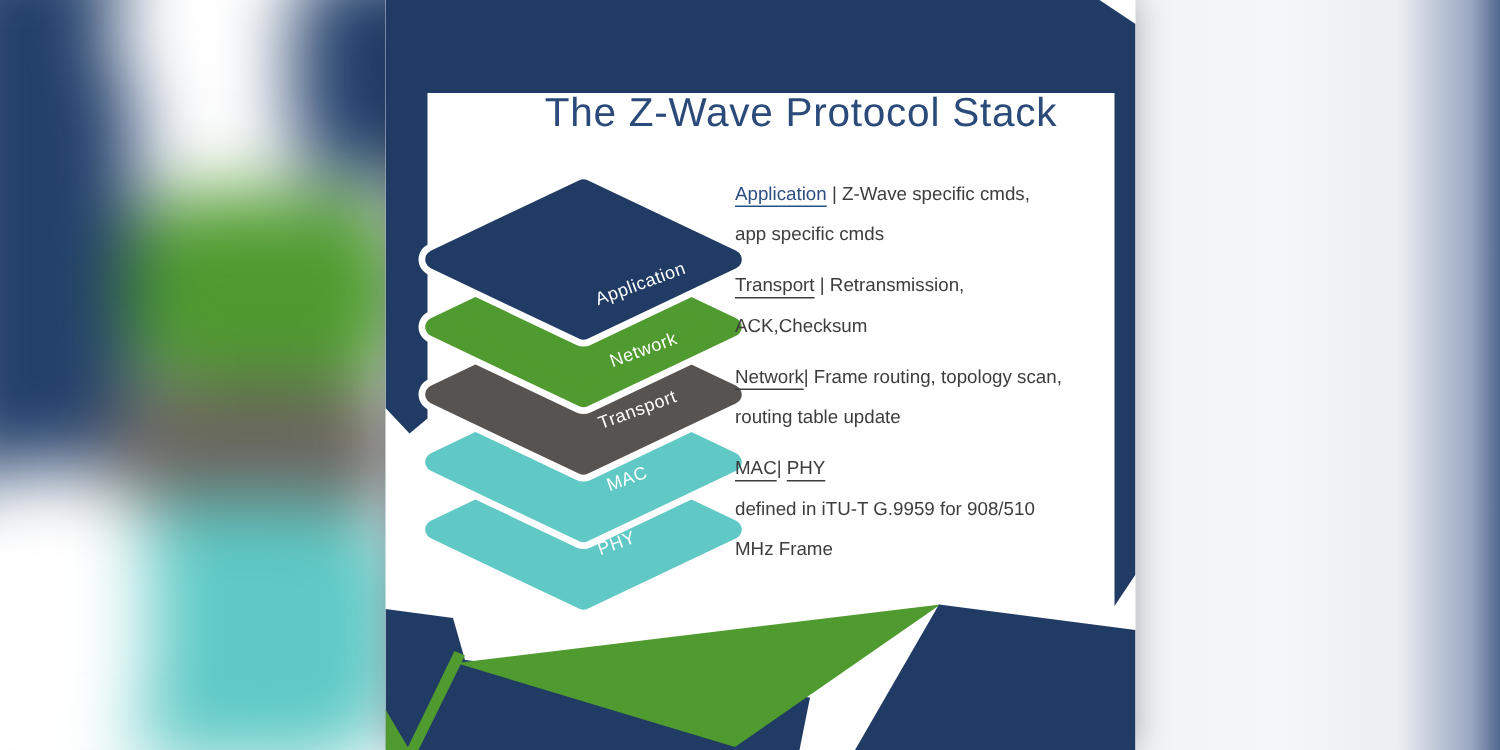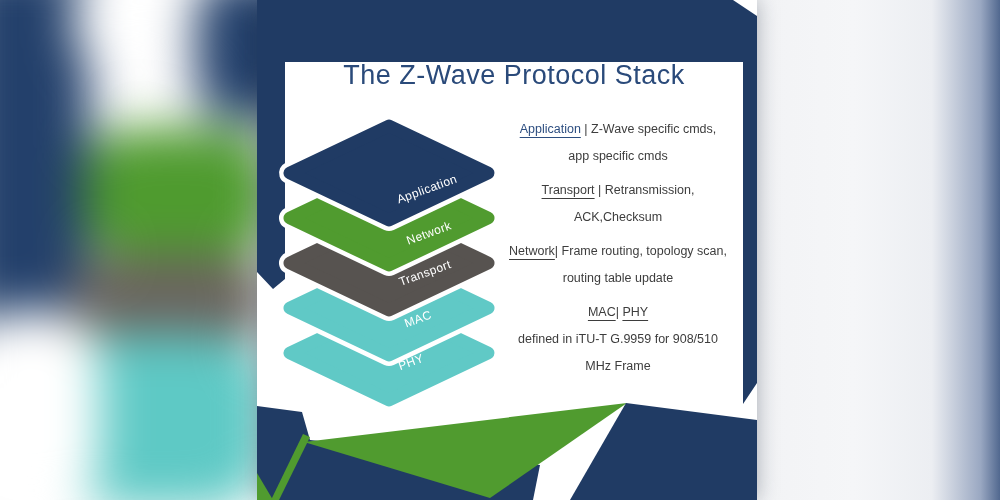--- a/index.html
+++ b/index.html
@@ -19,26 +19,26 @@
   .b-white-bot {left:0;   top:352px;width:140px;height:200px;background:#ffffff;}
   .bg-right{position:absolute;left:756px;top:0;width:244px;height:500px;
             background:linear-gradient(90deg,#f2f3f5 0%,#f5f6f8 40%,#eceef2 72%,#9aa8c2 92%,#51688f 100%);}
 
   
   .card{position:absolute;left:257px;top:0;width:500px;height:500px;background:#ffffff;
         box-shadow:0 0 20px rgba(30,40,60,.35);}
   .card svg{position:absolute;left:0;top:0;width:500px;height:500px;}
 
   .title{position:absolute;left:28px;top:60px;width:458px;text-align:center;
-         font-size:27px;color:#2a4a7a;letter-spacing:.5px;}
+         font-size:27px;color:#2a4a7a;letter-spacing:.5px;padding-left:20px;}
 
   
   .annotations{position:absolute;left:233px;top:116px;width:256px;
                font-size:12.5px;color:#3d3d3d;}
-  .ann{margin-bottom:7px;text-align:center;}
+  .ann{margin-bottom:7px;}
   .ann .line{line-height:27px;white-space:nowrap;}
   .term{text-decoration:underline;text-underline-offset:4px;}
   .term-blue{color:#2d4e80;}
   .sep{white-space:pre;}
   .stack-label{font-size:12px;fill:#ffffff;letter-spacing:.4px;}
 </style>
 </head>
 <body>
 
 <div class="stage">

